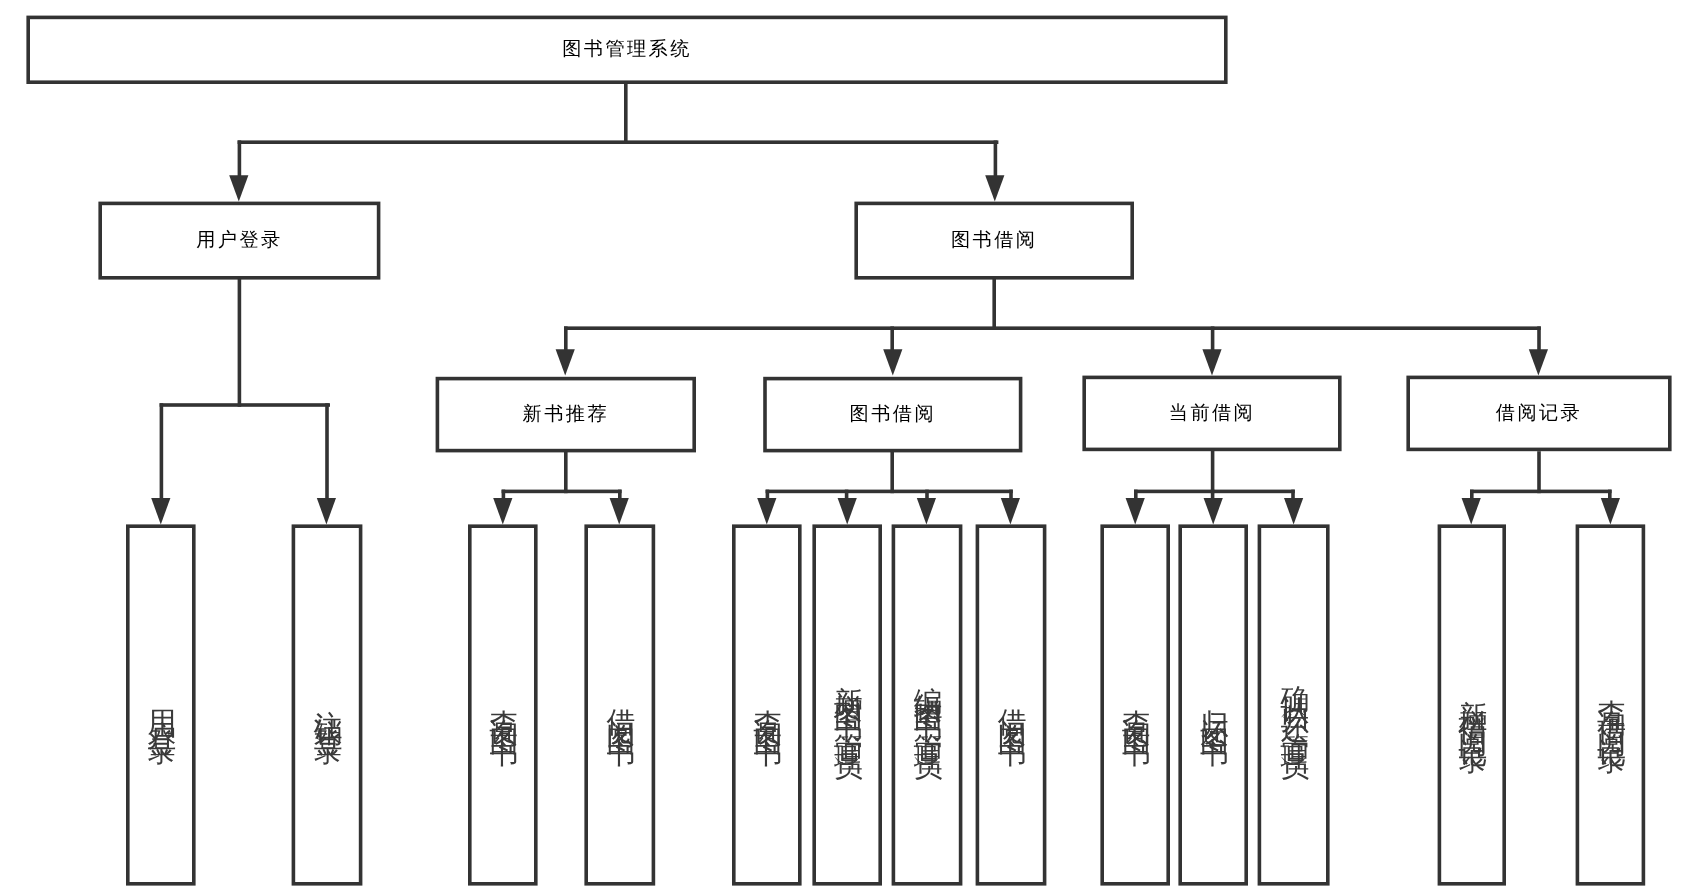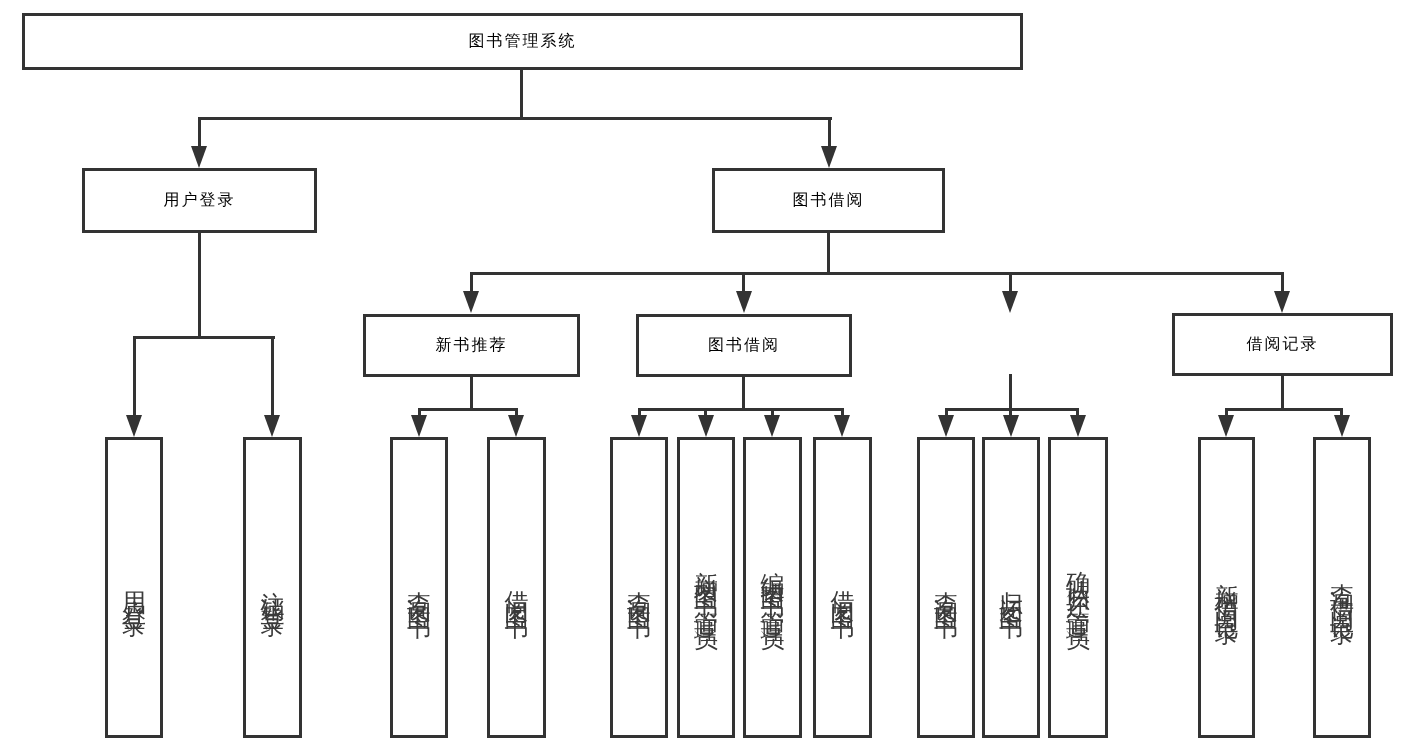--- a/index.html
+++ b/index.html
@@ -69,20 +69,23 @@
   </div>
 
   <div class="box h" style="left:363px;top:314px;width:217px;height:63px">
     <span>新书推荐</span>
   </div>
 
   <div class="box h" style="left:636px;top:314px;width:216px;height:63px">
     <span>图书借阅</span>
   </div>
 
+  <div class="box h" style="left:902px;top:313px;width:216px;height:63px">
+    <span>当前借阅</span>
+  </div>
 
   <div class="box h" style="left:1172px;top:313px;width:221px;height:63px">
     <span>借阅记录</span>
   </div>
 
   <div class="box v" style="left:105px;top:437px;width:58px;height:301px">
     <span>用户登录</span>
   </div>
 
   <div class="box v" style="left:243px;top:437px;width:59px;height:301px">

